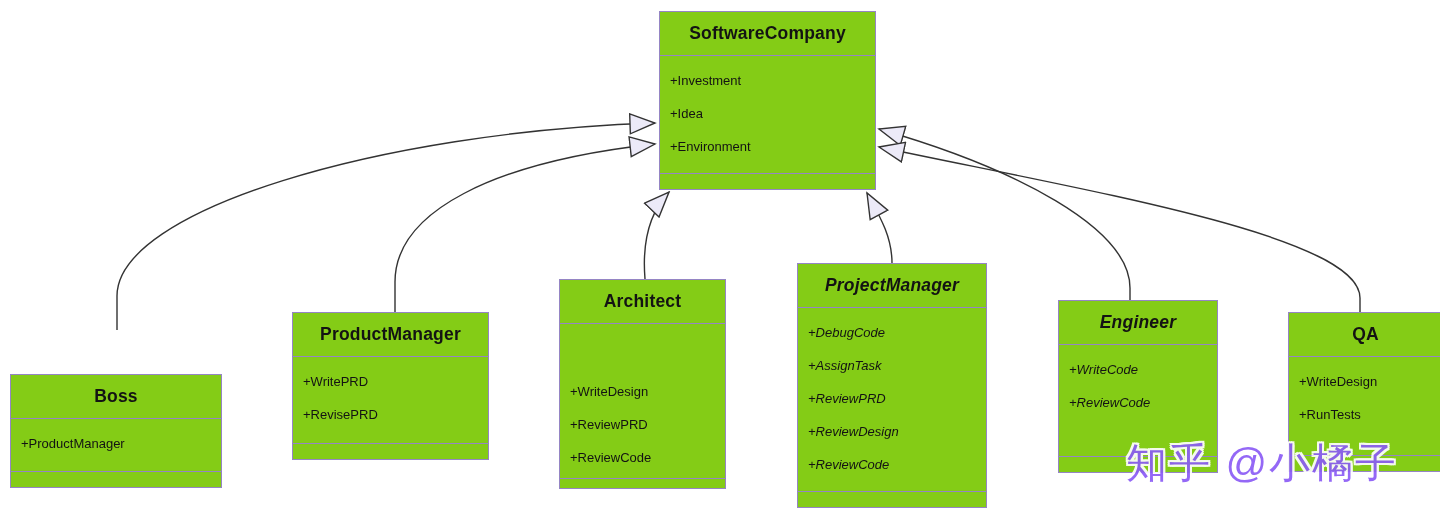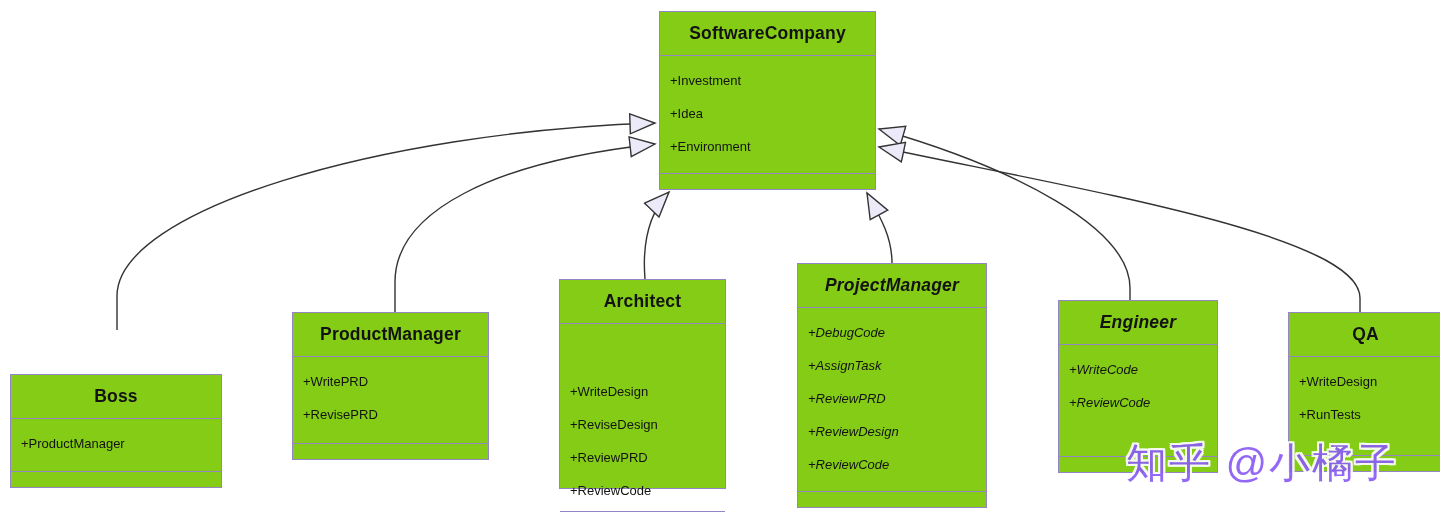--- a/index.html
+++ b/index.html
@@ -112,21 +112,20 @@
       <div class="class-member">+WritePRD</div>
       <div class="class-member">+RevisePRD</div>
     </div>
     <div class="class-methods-empty"></div>
   </div>
 
   <div class="class-box" style="left:559px; top:279px; width:167px; height:210px;gap:43px;">
     <div class="class-title">Architect</div>
     <div class="class-members">
       <div class="class-member">+WriteDesign</div>
-      <div class="class-member">+ReviseDesign</div>
       <div class="class-member">+ReviewPRD</div>
       <div class="class-member">+ReviewCode</div>
     </div>
     <div class="class-methods-empty"></div>
   </div>
 
   <div class="class-box" style="left:797px; top:263px; width:190px; height:245px;font-style:italic;">
     <div class="class-title">ProjectManager</div>
     <div class="class-members">
       <div class="class-member">+DebugCode</div>

